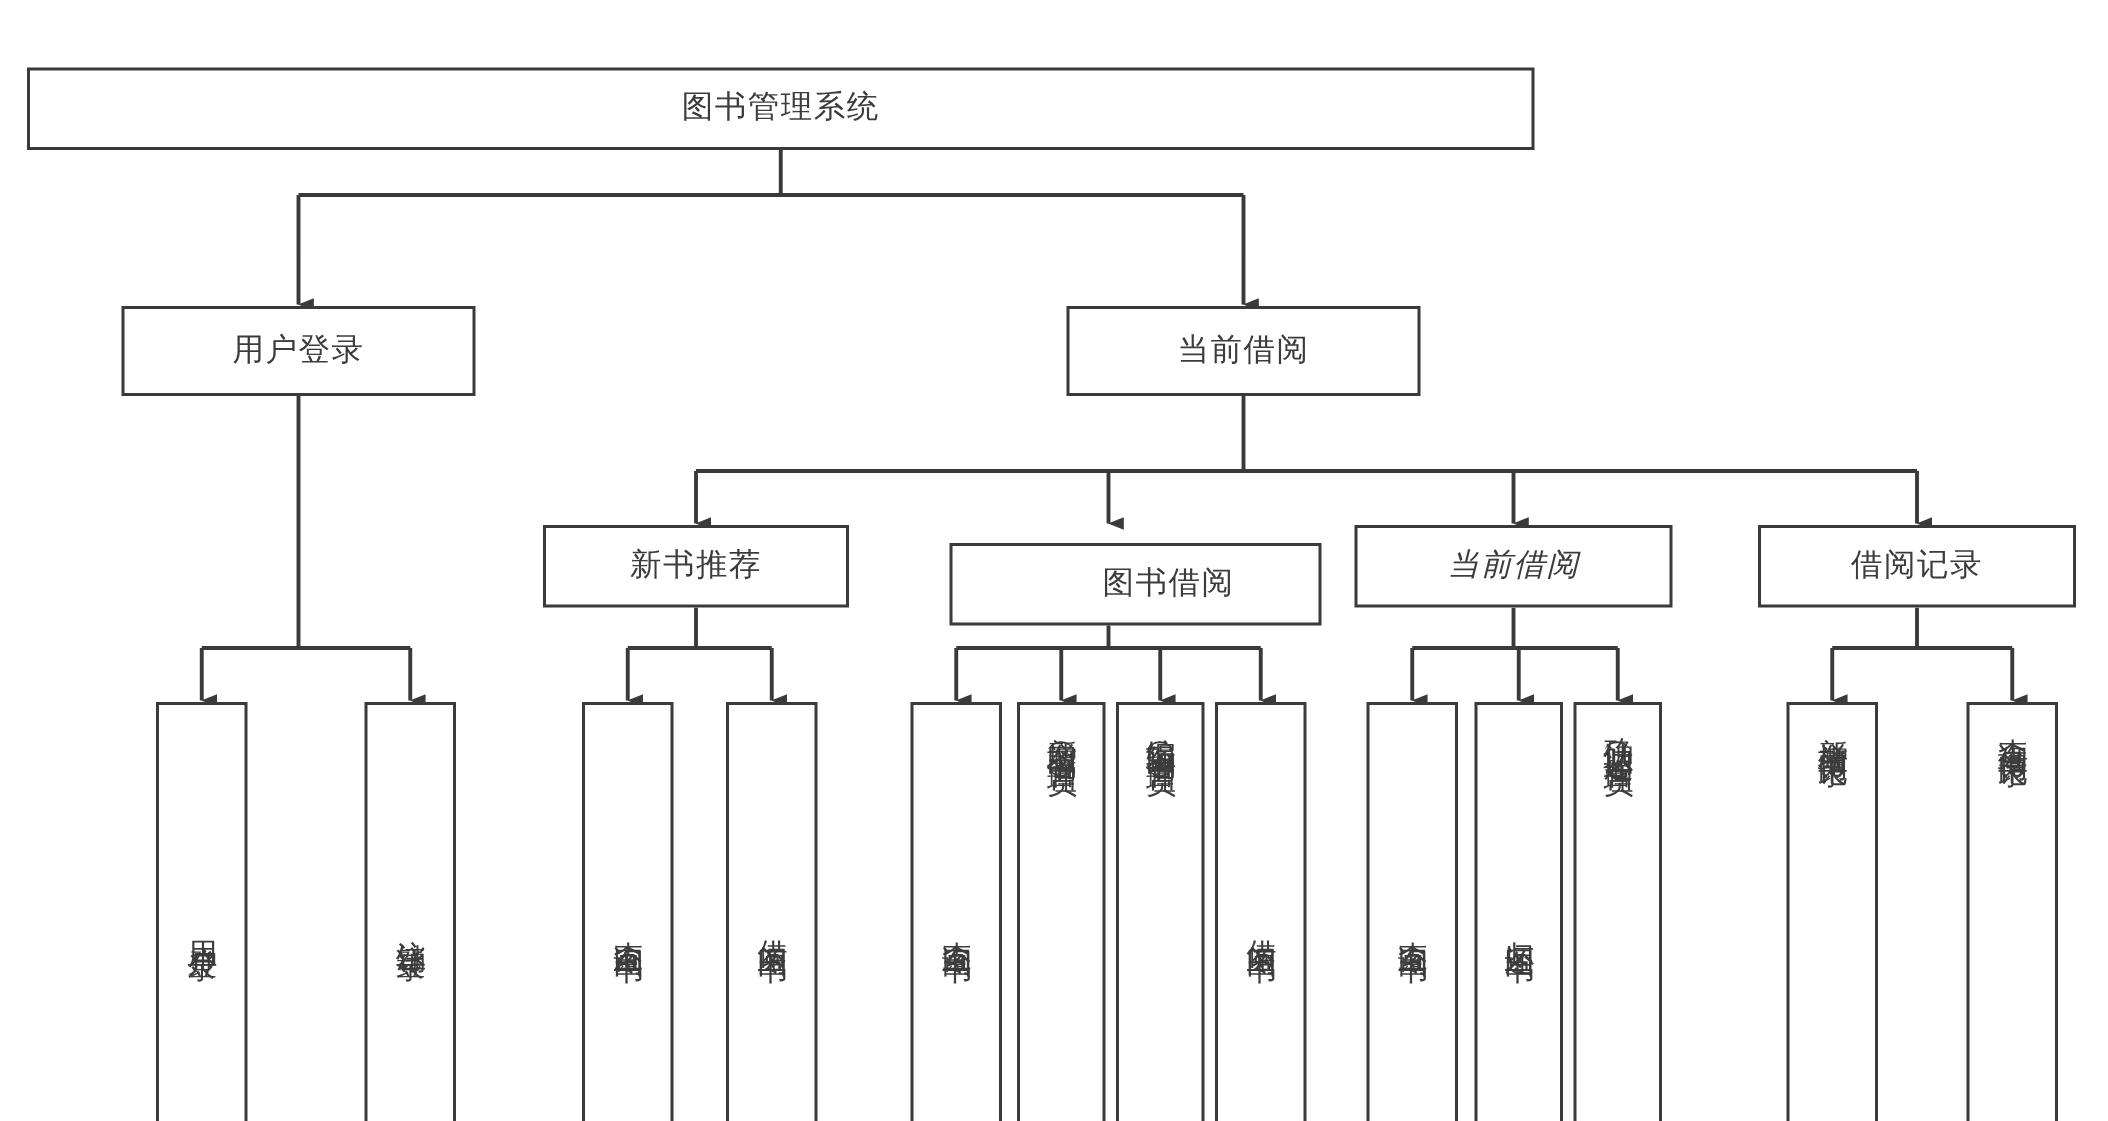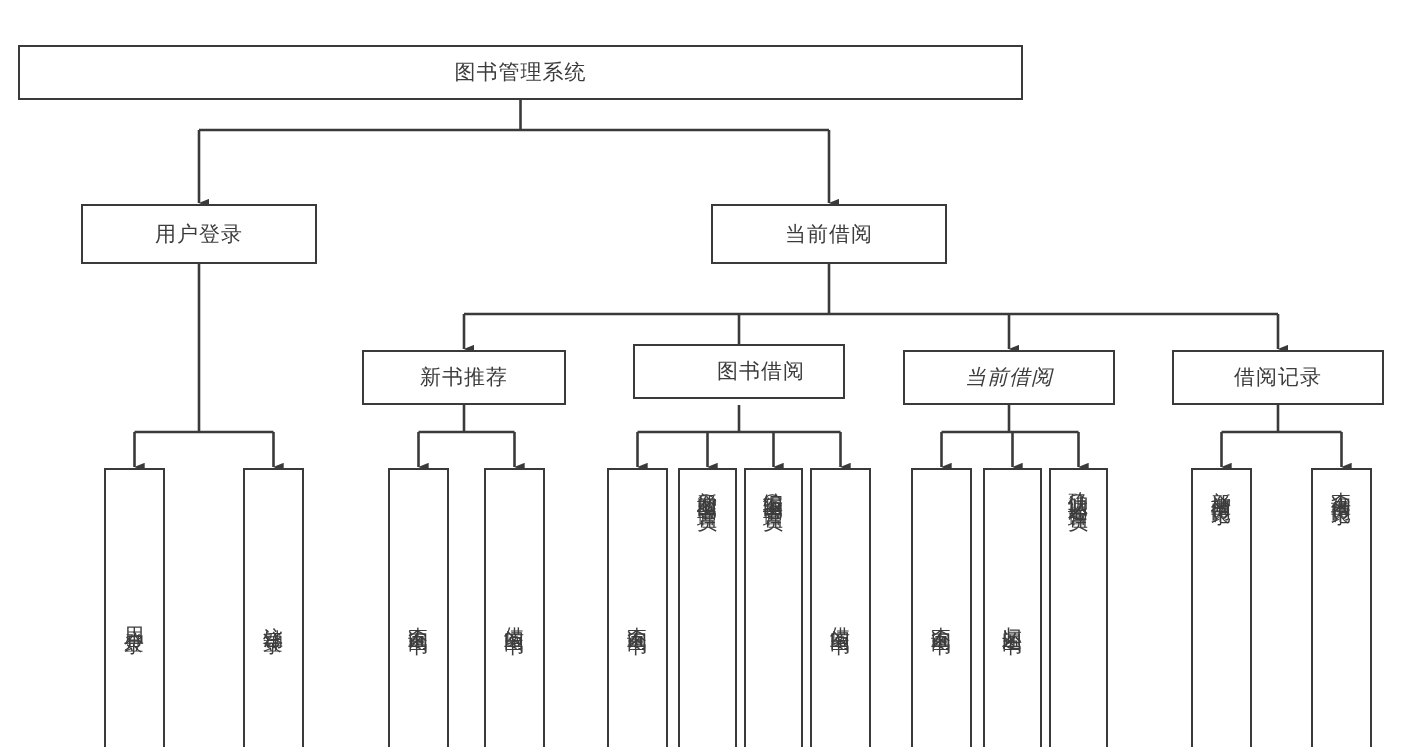--- a/index.html
+++ b/index.html
@@ -133,21 +133,21 @@
       </div>
       <div class="node horiz" style="left: 81px; top: 172px; width: 236px; height: 60px;">
         <span class="node-label">用户登录</span>
       </div>
       <div class="node horiz" style="left: 711px; top: 172px; width: 236px; height: 60px;">
         <span class="node-label">当前借阅</span>
       </div>
       <div class="node horiz" style="left: 362px; top: 318px; width: 204px; height: 55px;">
         <span class="node-label">新书推荐</span>
       </div>
-      <div class="node horiz" style="left: 633px; top: 312px; width: 212px; height: 55px; padding-left: 44px;">
+      <div class="node horiz" style="left: 633px; top: 330px; width: 248px; height: 55px; padding-left: 44px;">
         <span class="node-label">图书借阅</span>
       </div>
       <div class="node horiz" style="left: 903px; top: 318px; width: 212px; height: 55px; font-style: italic;">
         <span class="node-label">当前借阅</span>
       </div>
       <div class="node horiz" style="left: 1172px; top: 318px; width: 212px; height: 55px;">
         <span class="node-label">借阅记录</span>
       </div>
       <div class="node vert centered" style="left: 104px; top: 436px; width: 61px; height: 297px;">
         <span class="node-label">用户登录</span>

